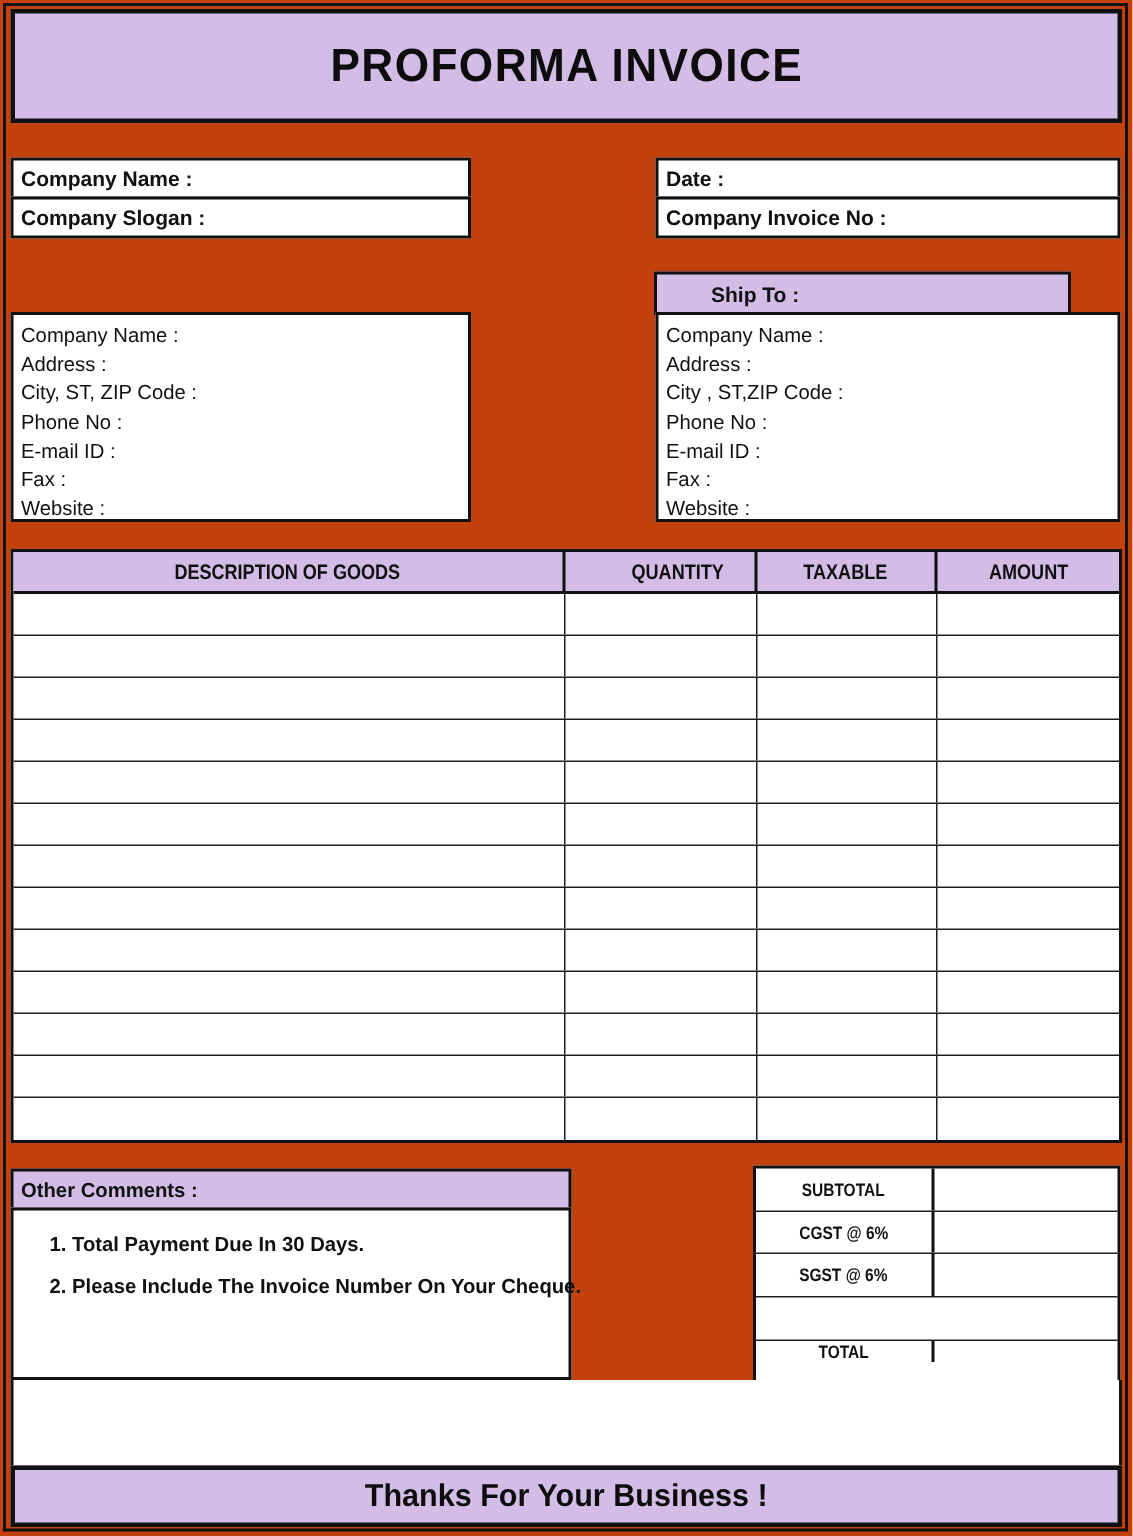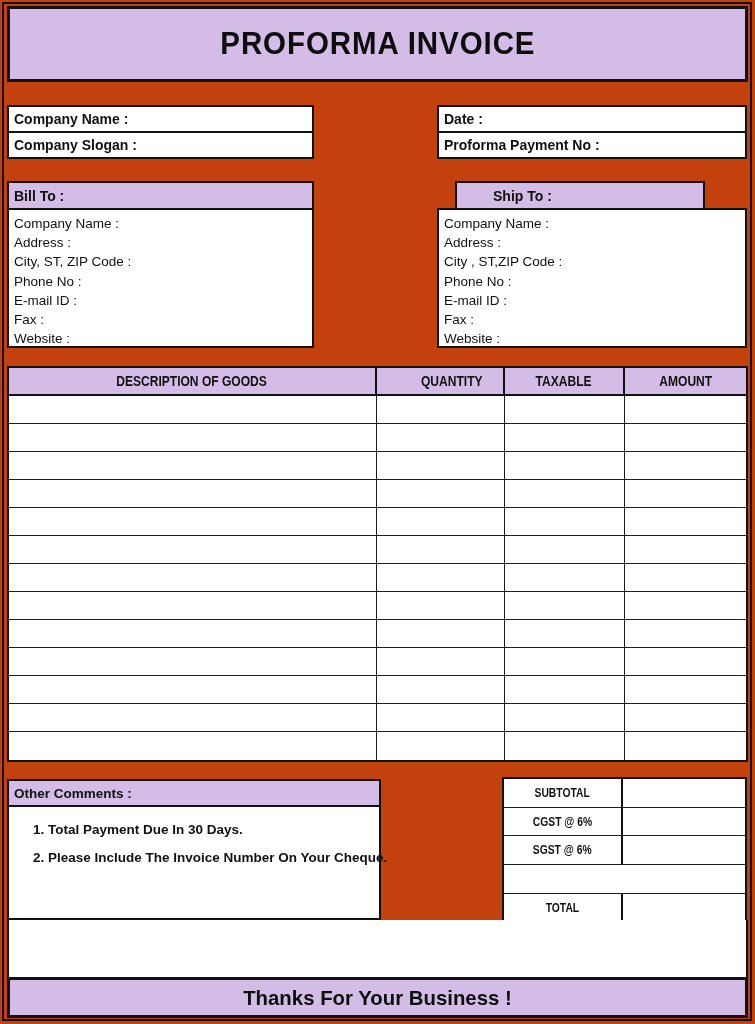--- a/index.html
+++ b/index.html
@@ -53,21 +53,21 @@
   .g-body-row .g-cell:last-child { border-right:none; }
 
   
   .comments-header { left:7px; top:779px; width:374px; height:28px; font-size:13.5px; }
   .comments-box { left:7px; top:805px; width:374px; height:115px; padding:15px 6px 0 24px; }
   .comment-line { font-size:13.5px; font-weight:bold; margin-bottom:13px; white-space:nowrap; }
 
   
   .totals-table { position:absolute; left:502px; top:777px; width:245px; border:2px solid var(--line); background:#fff; }
   .t-row { display:flex; height:28.7px; border-bottom:1.8px solid #1f1f1f; }
-  .t-row:last-child { border-bottom:none; }
+  .t-row:last-child { border-bottom:none;flex-direction:column; }
   .t-label {
     width:119px; border-right:2px solid var(--line);
     display:flex; align-items:center; justify-content:center;
     font-weight:bold; font-size:12px;
   }
   .t-value { flex:1; }
 
   .bottom-empty {
     position:absolute; left:7px; top:920px; width:741px; height:57px;
     border-left:2px solid var(--line); border-right:2px solid var(--line); background:#fff;
@@ -89,35 +89,34 @@
     <span>Company Name :</span>
   </div>
   <div class="box label-box" style="left:7px; top:131px; width:307px; height:28px;">
     <span>Company Slogan :</span>
   </div>
 
   <div class="box label-box" style="left:437px; top:105px; width:310px; height:28px;">
     <span>Date :</span>
   </div>
   <div class="box label-box" style="left:437px; top:131px; width:310px; height:28px;">
-    <span>Proforma Payment No :</span>
-  </div>
-
-  <div class="section-header" style="left:7px; top:181px; width:307px; height:29px;">Bill To :</div>
+    <span>Company Invoice No :</span>
+  </div>
+
   <div class="box addr-box" style="left:7px; top:208px; width:307px; height:140px;">
     <div class="addr-line">Company Name :</div>
     <div class="addr-line">Address :</div>
     <div class="addr-line">City, ST, ZIP Code :</div>
     <div class="addr-line">Phone No :</div>
     <div class="addr-line">E-mail ID :</div>
     <div class="addr-line">Fax :</div>
     <div class="addr-line">Website :</div>
   </div>
 
-  <div class="section-header" style="left:455px; top:181px; width:250px; height:29px;padding-left:36px;">Ship To :</div>
+  <div class="section-header" style="left:436px; top:181px; width:278px; height:29px;padding-left:36px;">Ship To :</div>
   <div class="box addr-box" style="left:437px; top:208px; width:310px; height:140px;">
     <div class="addr-line">Company Name :</div>
     <div class="addr-line">Address :</div>
     <div class="addr-line">City , ST,ZIP Code :</div>
     <div class="addr-line">Phone No :</div>
     <div class="addr-line">E-mail ID :</div>
     <div class="addr-line">Fax :</div>
     <div class="addr-line">Website :</div>
   </div>
 

